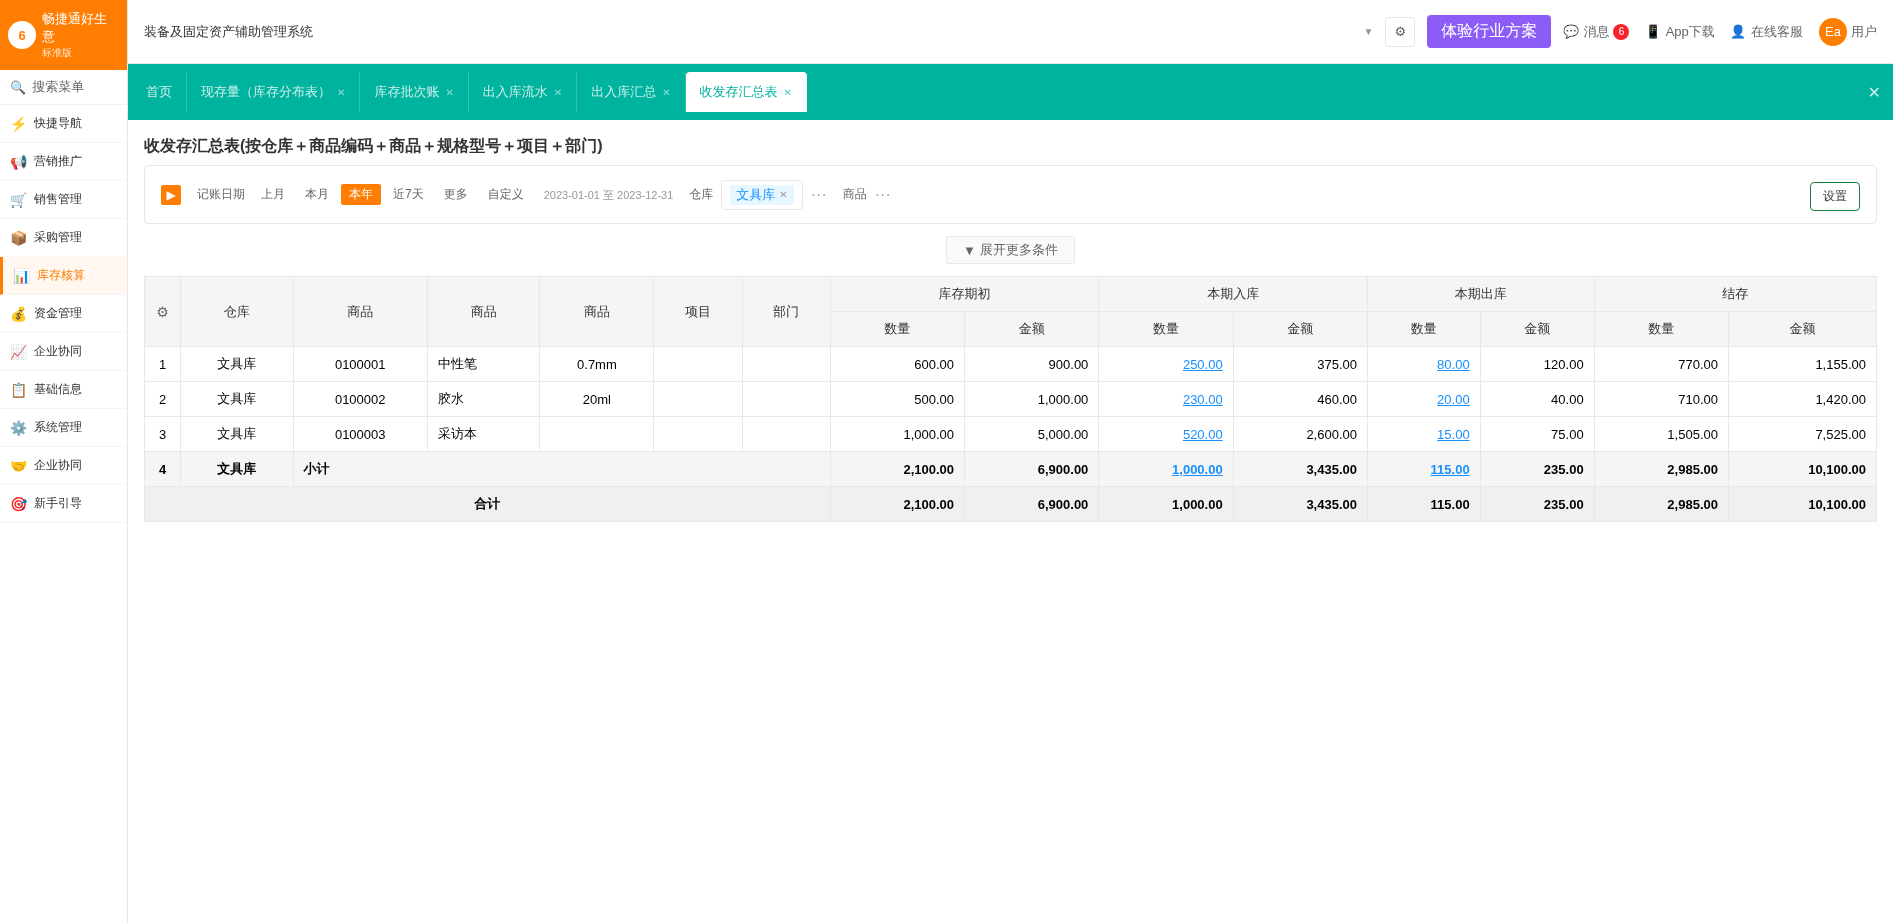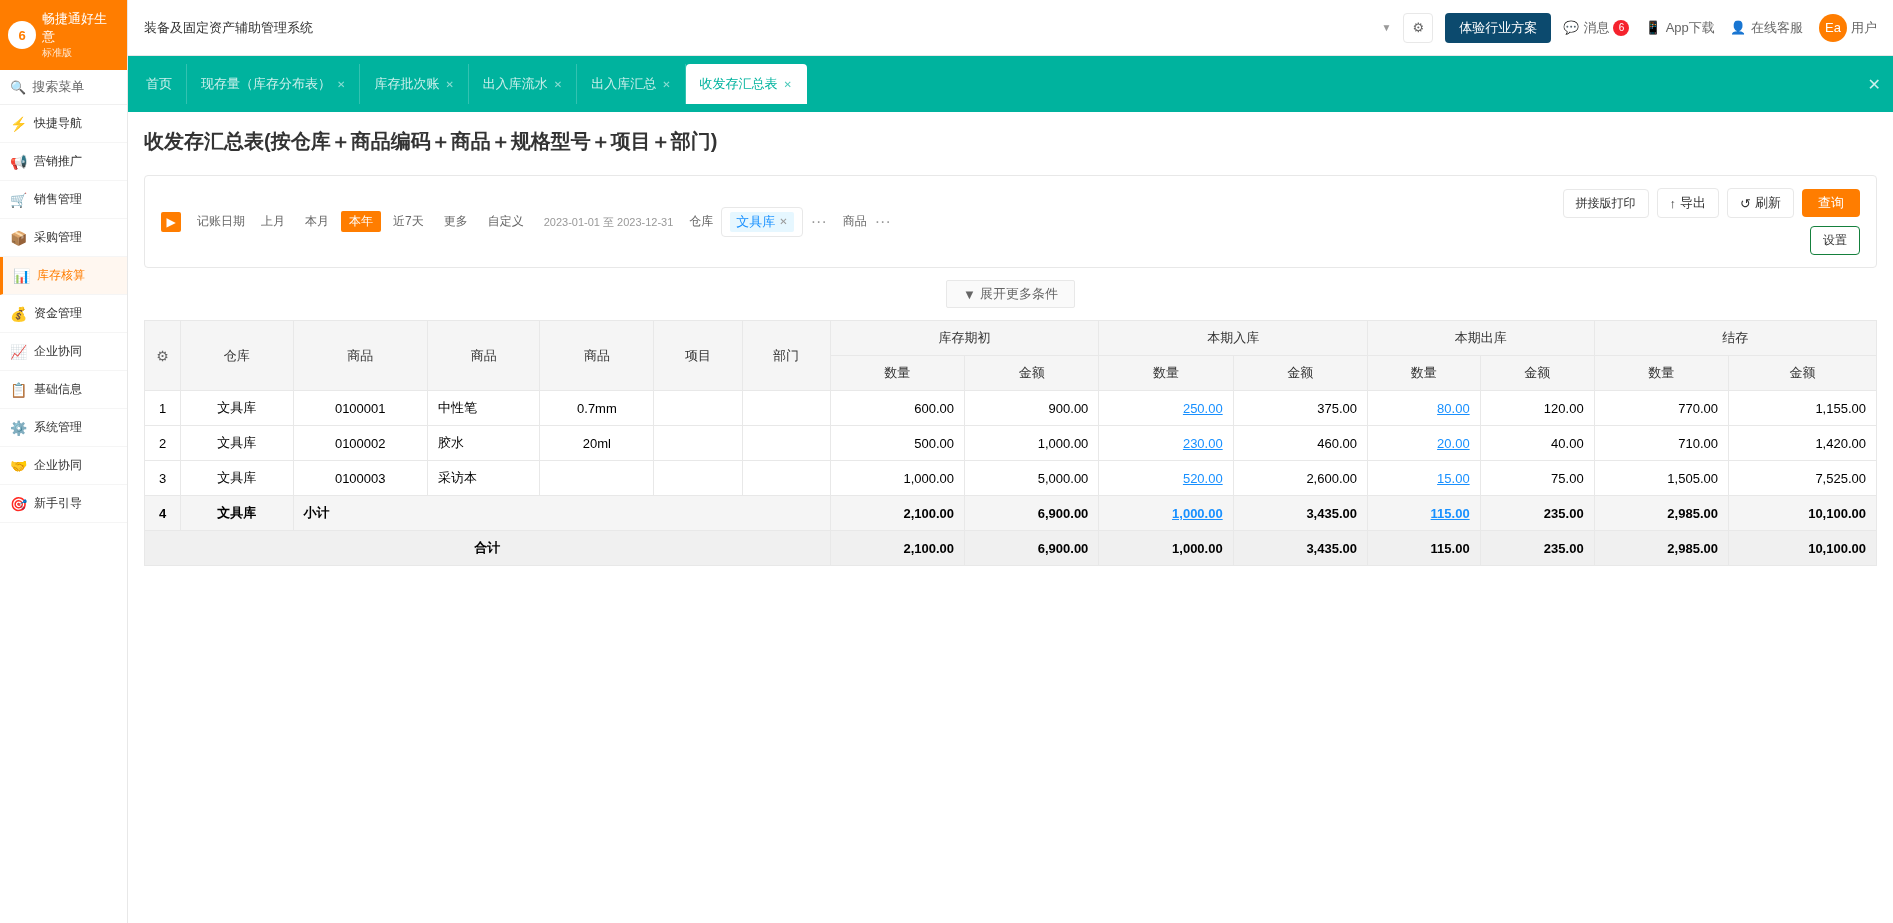--- a/index.html
+++ b/index.html
@@ -53,39 +53,39 @@
     #main {
       flex: 1;
       display: flex;
       flex-direction: column;
       overflow: hidden;
     }
 
     
     #topbar {
       background: #fff;
-      height: 56px;
+      height: 64px;
       display: flex;
       align-items: center;
       padding: 0 16px;
       border-bottom: 1px solid #e8e8e8;
       gap: 12px;
     }
     .topbar-title { font-size: 13px; color: #333; flex: 1; }
     .topbar-dropdown-icon { color: #999; font-size: 10px; }
     .topbar-settings-btn {
       width: 30px; height: 30px;
       border: 1px solid #e8e8e8; border-radius: 4px;
       display: flex; align-items: center; justify-content: center;
       cursor: pointer; color: #666;
     }
     .topbar-experience-btn {
-      background: #0c4a6e; color: #fff;
+      background: #8b5cf6; color: #fff;
       border: none; border-radius: 4px;
-      padding: 6px 14px; cursor: pointer; font-size: 13px;
+      padding: 6px 14px; cursor: pointer; font-size: 16px;
     }
     .topbar-right { display: flex; align-items: center; gap: 16px; }
     .topbar-right-item { display: flex; align-items: center; gap: 4px; cursor: pointer; color: #666; font-size: 12px; }
     .topbar-badge {
       background: #f5222d; color: #fff;
       border-radius: 50%; width: 16px; height: 16px;
       font-size: 10px; display: flex; align-items: center; justify-content: center;
     }
     .topbar-user-avatar {
       width: 28px; height: 28px; border-radius: 50%;
@@ -128,22 +128,22 @@
     }
     #content-inner {
       background: #fff;
       margin: 0;
       padding: 16px;
       min-height: 100%;
     }
 
     
     .page-title {
-      font-size: 20px; font-weight: bold; color: #333;
-      margin-bottom: 20px;
+      font-size: 16px; font-weight: bold; color: #333;
+      margin-bottom: 8px;
     }
 
     
     .filter-bar {
       border: 1px solid #e8e8e8; border-radius: 4px;
       padding: 12px 16px; margin-bottom: 12px;
       display: flex; align-items: center; gap: 16px;
       flex-wrap: wrap;
     }
     .filter-collapse-btn {
@@ -392,32 +392,20 @@
           </div>
           <span class="filter-more">···</span>
         </div>
 
         <div class="filter-goods-section">
           <span class="filter-label">商品</span>
           <span class="filter-more">···</span>
         </div>
 
         <div style="margin-left:auto; display:flex; flex-direction:column; align-items:flex-end; gap:4px;">
-          <div style="display:flex; gap:8px; align-items:center;">
-            <button class="btn-print">拼接版打印</button>
-            <button class="btn-export">
-              <span>↑</span>
-              <span>导出</span>
-            </button>
-            <button class="btn-refresh">
-              <span>↺</span>
-              <span>刷新</span>
-            </button>
-            <button class="btn-query">查询</button>
-          </div>
           <button class="btn-settings">设置</button>
         </div>
       </div>
 
       <div class="expand-more-bar">
         <button class="expand-more-btn">
           <span>▼</span>
           <span>展开更多条件</span>
         </button>
       </div>

